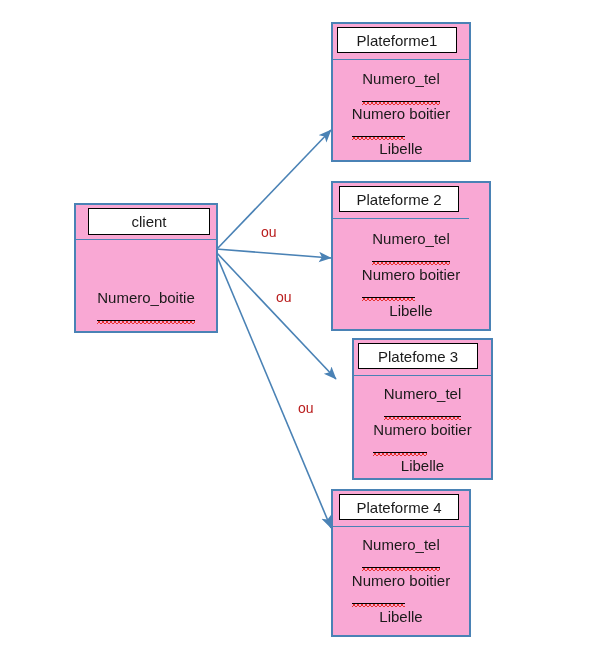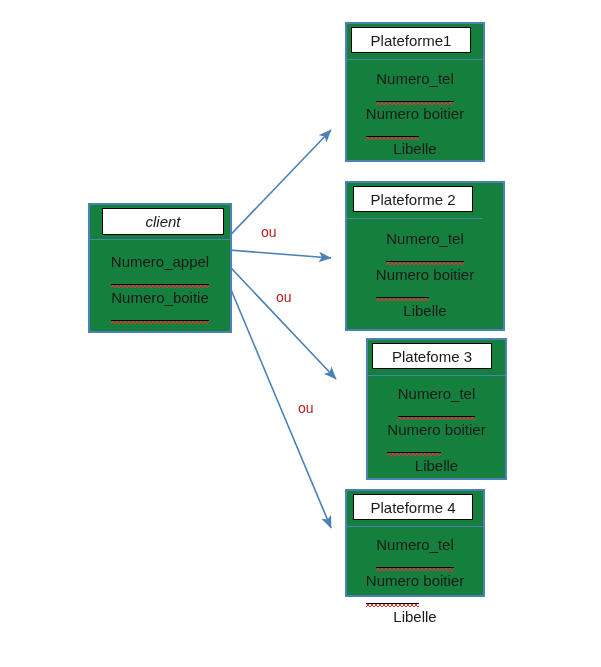--- a/index.html
+++ b/index.html
@@ -17,22 +17,21 @@
     height: 667px;
     background: #ffffff;
     overflow: hidden;
   }
 
   
   .entity {
     position: absolute;
     box-sizing: border-box;
     border: 2px solid #4A82B5;
-    background: #15803d;
-    margin-left: 14px;
+    background: #f9a8d4;
   }
   .entity-header {
     position: absolute;
     box-sizing: border-box;
     border: 1px solid #000000;
     background: #ffffff;
     display: flex;
     align-items: center;
     justify-content: center;
     font-size: 15px;
@@ -109,26 +108,23 @@
     <line x1="216" y1="252" x2="336" y2="379" stroke="#4A82B5" stroke-width="1.6" marker-end="url(#ah)"></line>
 
     <line x1="216" y1="254" x2="331" y2="528" stroke="#4A82B5" stroke-width="1.6" marker-end="url(#ah)"></line>
   </svg>
 
   <div class="edge-label" style="left:261px; top:224px;">ou</div>
   <div class="edge-label" style="left:276px; top:289px;">ou</div>
   <div class="edge-label" style="left:298px; top:400px;">ou</div>
 
   <div class="entity" style="left:74px; top:203px; width:144px; height:130px;">
-    <div class="entity-header" style="left:12px; top:3px; width:122px; height:27px;font-style:italic;">client</div>
+    <div class="entity-header" style="left:12px; top:3px; width:122px; height:27px;">client</div>
     <div class="entity-divider" style="left:0px; top:34px; width:140px;"></div>
 
-    <div class="attr" style="top:48px;">
-      <span class="u sq">Numero_appel</span><span class="plain"></span>
-    </div>
 
     <div class="attr" style="top:84px;">
       <span class="u sq">Numero_boitie</span><span class="plain"></span>
     </div>
   </div>
 
   <div class="entity" style="left:331px; top:22px; width:140px; height:140px;">
     <div class="entity-header" style="left:4px; top:3px; width:120px; height:26px;">Plateforme1</div>
     <div class="entity-divider" style="left:0px; top:35px; width:136px;"></div>
 
@@ -166,21 +162,21 @@
       <span class="u sq">Numero_tel</span><span class="plain"></span>
     </div>
     <div class="attr" style="top:81px;">
       <span class="u sq">Numero</span><span class="plain"> boitier</span>
     </div>
     <div class="attr" style="top:117px;">
       <span class="plain">Libelle</span>
     </div>
   </div>
 
-  <div class="entity" style="left:331px; top:489px; width:140px; height:108px;">
+  <div class="entity" style="left:331px; top:489px; width:140px; height:148px;">
     <div class="entity-header" style="left:6px; top:3px; width:120px; height:26px;">Plateforme 4</div>
     <div class="entity-divider" style="left:0px; top:35px; width:136px;"></div>
 
     <div class="attr" style="top:45px;">
       <span class="u sq">Numero_tel</span><span class="plain"></span>
     </div>
     <div class="attr" style="top:81px;">
       <span class="u sq">Numero</span><span class="plain"> boitier</span>
     </div>
     <div class="attr" style="top:117px;">

